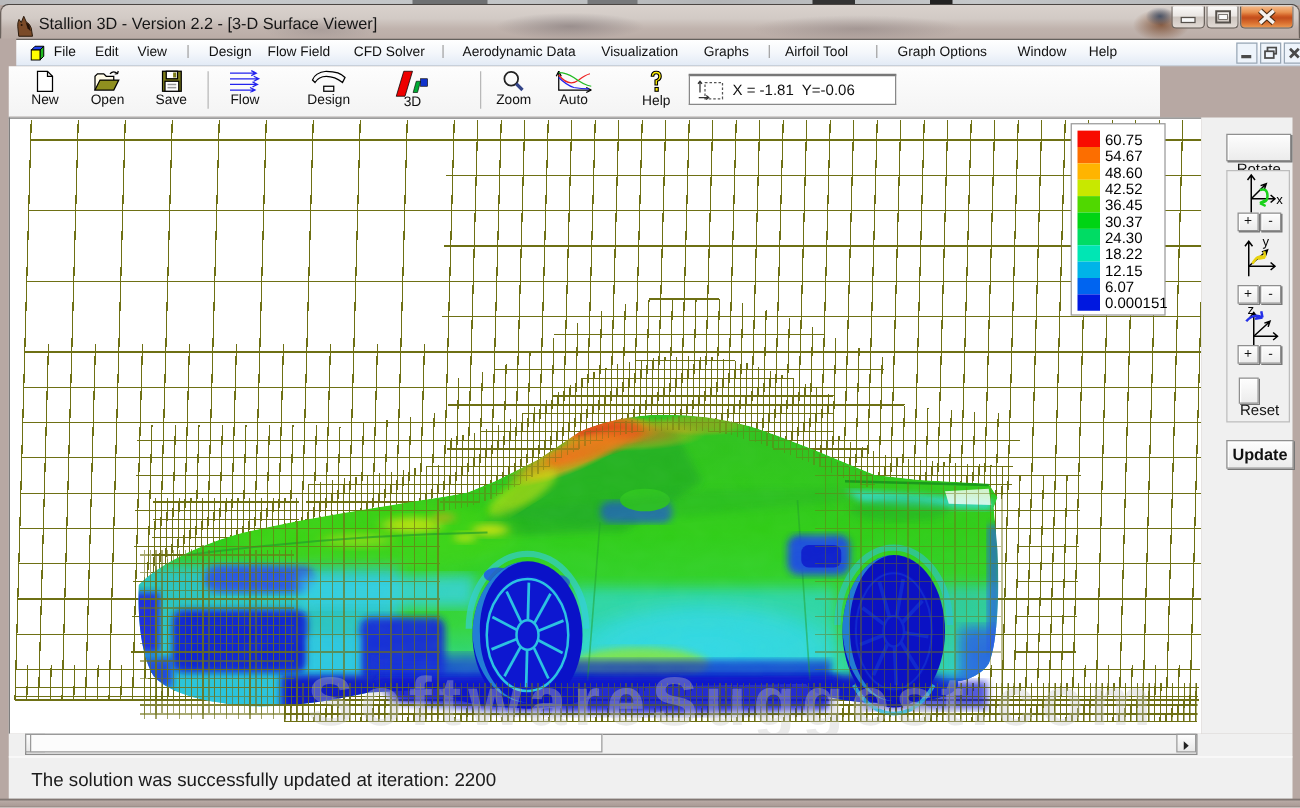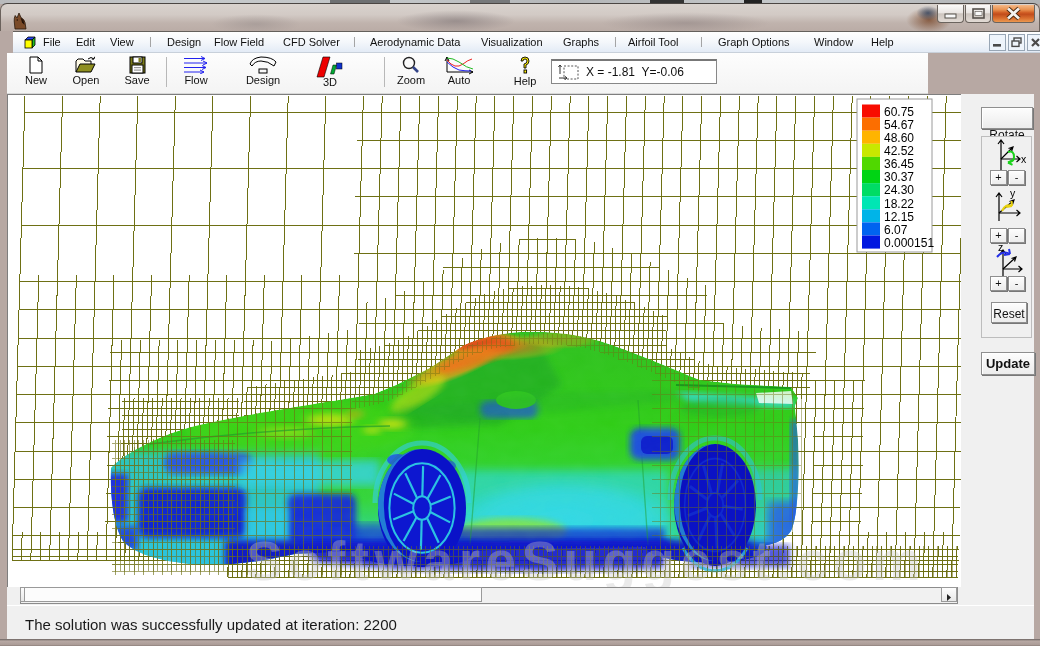--- a/index.html
+++ b/index.html
@@ -77,20 +77,21 @@
   <div class="blob5"></div>
     <div class="blob1"></div>
     <div class="blob2"></div>
     <div class="blob3"></div>
     <div class="blob4"></div>
   <svg id="horse" width="17" height="20" viewBox="0 0 17 20">
     <path d="M4 19 L3.2 11 Q3 8 4.2 5.5 L6 8 L8 3 L10 7.5 Q13 9 14 12.5 L15 19 Z" fill="#7a4a28" stroke="#2a1a0c" stroke-width="0.8"></path>
     <path d="M9.5 7.5 L12.5 10 L13.5 15 L11 12.5 Z" fill="#241208"></path>
     <circle cx="6.3" cy="10" r="0.8" fill="#241208"></circle>
   </svg>
+  <span id="titletext">Stallion 3D - Version 2.2 - [3-D Surface Viewer]</span>
   <div class="winbtn" id="btnmin">
       <svg width="25" height="17">
         <rect x="7" y="9" width="11" height="4" fill="#f8f8f8" stroke="#55504b"></rect>
       </svg>
     </div>
   <div class="winbtn" id="btnmax">
       <svg width="24" height="17">
         <rect x="7" y="4" width="11" height="9" fill="none" stroke="#55504b" stroke-width="1.6"></rect>
         <rect x="9" y="6.5" width="7" height="4" fill="#f8f8f8" stroke="#55504b" stroke-width="0.6"></rect>
       </svg>
@@ -466,21 +467,21 @@
             </g>
             <text x="10" y="7" font-size="10.5" stroke="none" fill="#000">z</text>
           </g>
         </svg></div>
     <div class="pbtn" style="left:8px;top:33px;width:17px;height:15px;font-size:11px">+</div>
     <div class="pbtn" style="left:26px;top:33px;width:17px;height:15px;font-size:11px">-</div>
     <div class="pbtn" style="left:8px;top:91px;width:17px;height:15px;font-size:11px">+</div>
     <div class="pbtn" style="left:26px;top:91px;width:17px;height:15px;font-size:11px">-</div>
     <div class="pbtn" style="left:8px;top:139px;width:17px;height:15px;font-size:11px">+</div>
     <div class="pbtn" style="left:26px;top:139px;width:17px;height:15px;font-size:11px">-</div>
-    <div class="pbtn" style="left:9px;top:165px;width:36px;height:21px;padding-top:4px">Reset</div>
+    <div class="pbtn" style="left:9px;top:165px;width:16px;height:21px;padding-top:18px">Reset</div>
   </div>
   <div class="pbtn" style="left:20px;top:258px;width:54px;height:23px;padding-top:3px;font-weight:bold;font-size:13px">Update</div>
 </div>
 <div id="hscroll">
   <div id="sbody"></div>
   <div class="sarrow" style="left:13px"><svg width="8" height="9">
         <polygon points="6,1 2,4.5 6,8" fill="#222"></polygon>
       </svg></div>
   <div id="sthumb"></div>
   <div class="sarrow" style="left:934px"><svg width="8" height="9">

